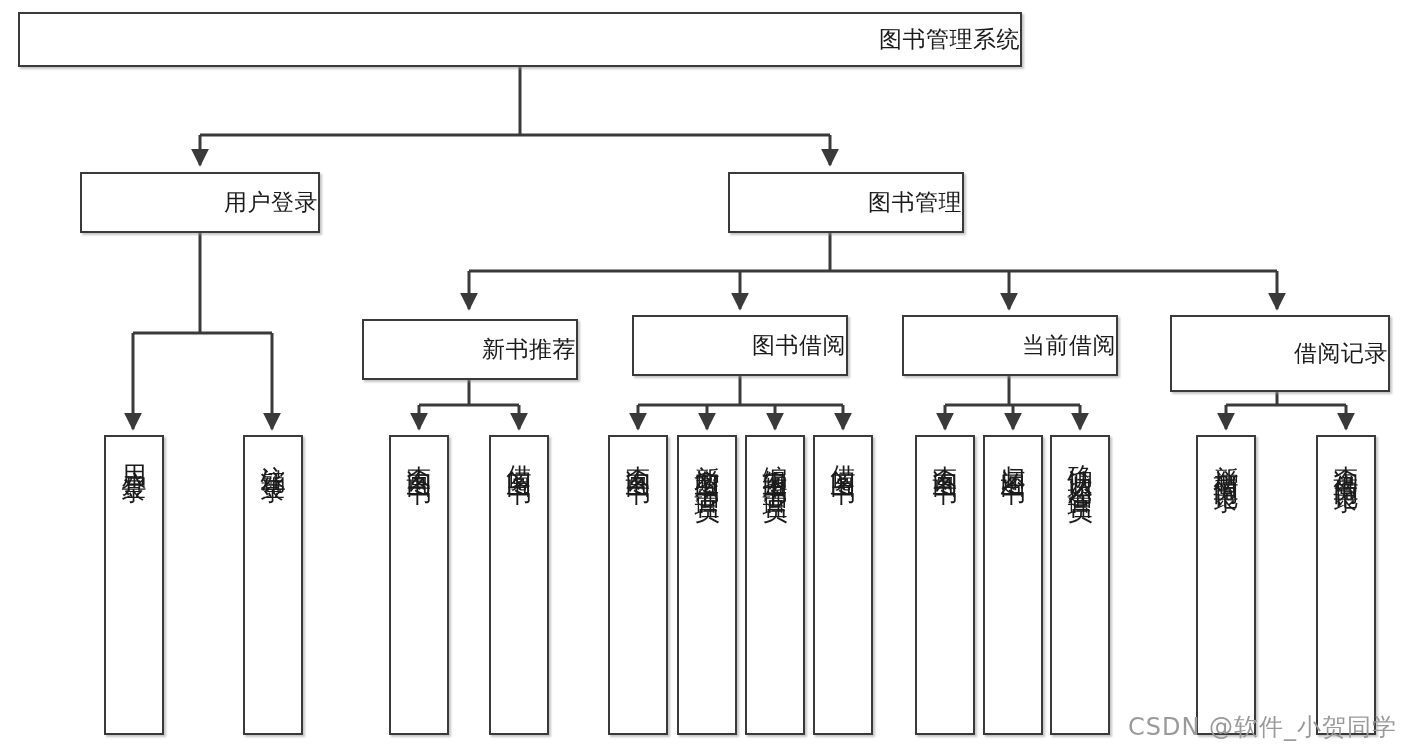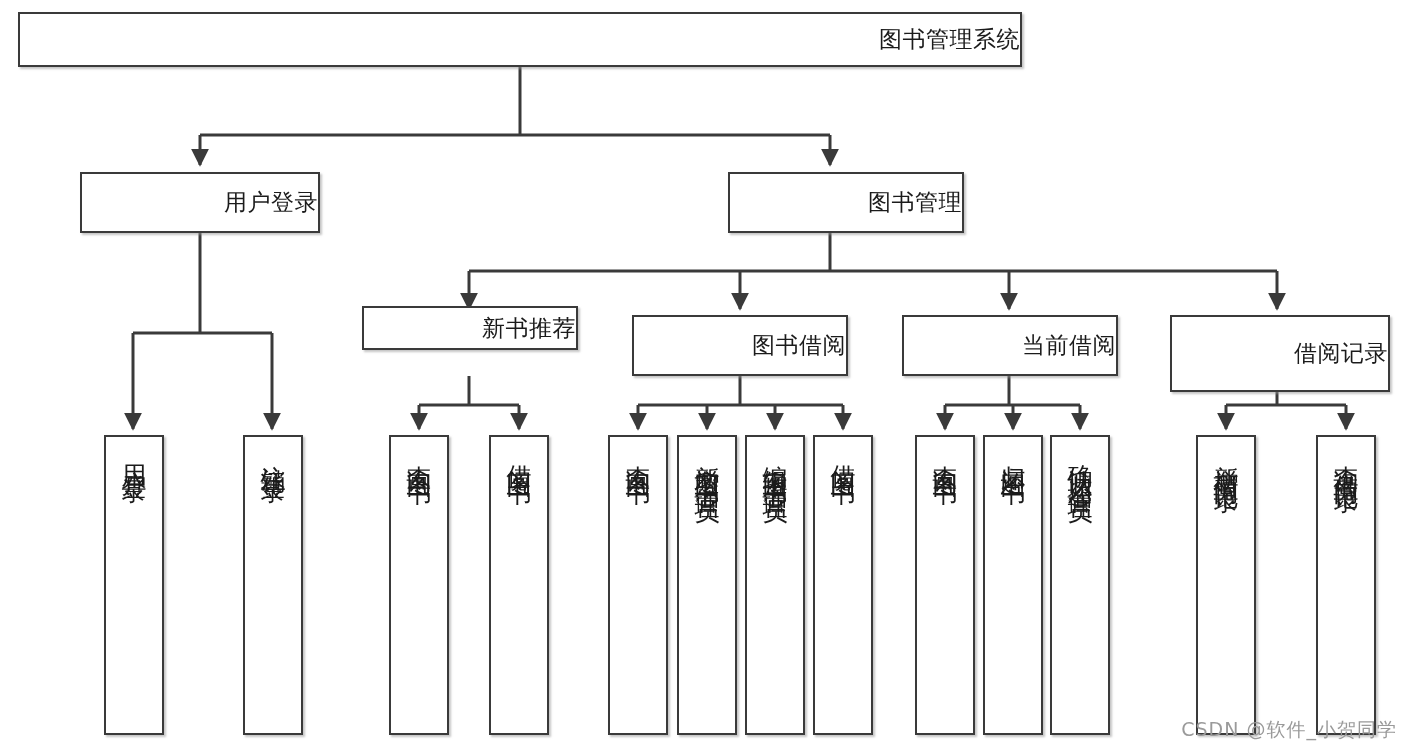--- a/index.html
+++ b/index.html
@@ -54,21 +54,21 @@
     text-orientation: upright;
     font-size: 25px;
     letter-spacing: 5px;
     line-height: 1;
     white-space: nowrap;
   }
   #watermark {
     position: absolute;
     right: 8px;
     bottom: 4px;
-    font-size: 19px;
+    font-size: 24px;
     color: #9a9a9a;
     letter-spacing: 1px;
     white-space: nowrap;
     user-select: none;
   }
 </style>
 </head>
 <body>
 
 <div id="canvas">
@@ -128,21 +128,21 @@
     <span class="node-label">图书管理系统</span>
   </div>
 
   <div class="node-box horizontal" style="left:80px; top:172px; width:240px; height:61px;">
     <span class="node-label">用户登录</span>
   </div>
   <div class="node-box horizontal" style="left:712px; top:172px; width:236px; height:61px;margin-left:16px;">
     <span class="node-label">图书管理</span>
   </div>
 
-  <div class="node-box horizontal" style="left:362px; top:306px; width:216px; height:44px;">
+  <div class="node-box horizontal" style="left:362px; top:319px; width:216px; height:61px;">
     <span class="node-label">新书推荐</span>
   </div>
   <div class="node-box horizontal" style="left:632px; top:315px; width:216px; height:61px;">
     <span class="node-label">图书借阅</span>
   </div>
   <div class="node-box horizontal" style="left:902px; top:315px; width:216px; height:61px;">
     <span class="node-label">当前借阅</span>
   </div>
   <div class="node-box horizontal" style="left:1170px; top:315px; width:220px; height:77px;">
     <span class="node-label">借阅记录</span>

